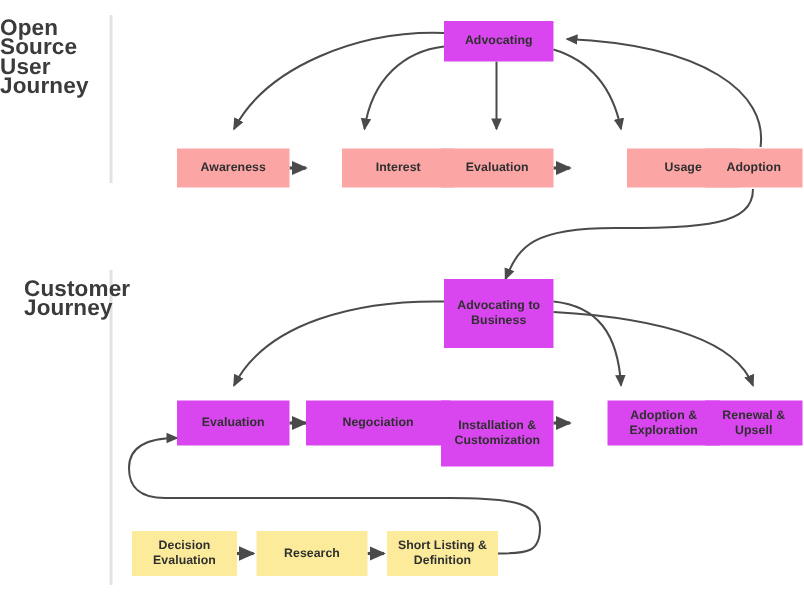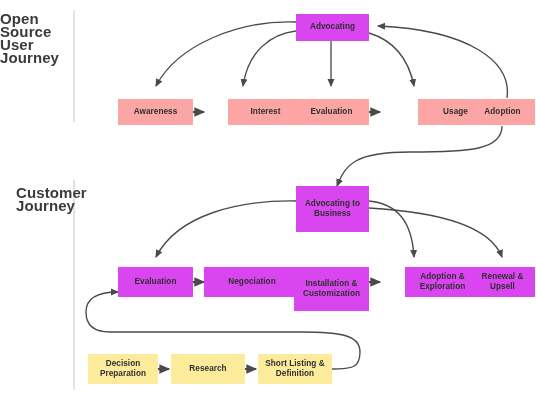--- a/index.html
+++ b/index.html
@@ -132,18 +132,18 @@
   <div class="node yellow" style="left:118px; top:267px; width:75px; height:30px;">Evaluation</div>
   <div class="node yellow" style="left:204px; top:267px; width:96px; height:30px;">Negociation</div>
   <div class="node yellow" style="left:294px; top:267px; width:75px; height:44px;">Installation &amp;
 Customization</div>
   <div class="node yellow" style="left:382px; top:267px; width:75px; height:30px;margin-left:23px;">Adoption &amp;
 Exploration</div>
   <div class="node yellow" style="left:470px; top:267px; width:65px; height:30px;">Renewal &amp;
 Upsell</div>
 
   <div class="node lightyellow" style="left:88px; top:354px; width:70px; height:30px;">Decision
-Preparation</div>
+Evaluation</div>
   <div class="node lightyellow" style="left:171px; top:354px; width:74px; height:30px;">Research</div>
   <div class="node lightyellow" style="left:258px; top:354px; width:74px; height:30px;">Short Listing &amp;
 Definition</div>
 
 </div>
 
 </body></html>

